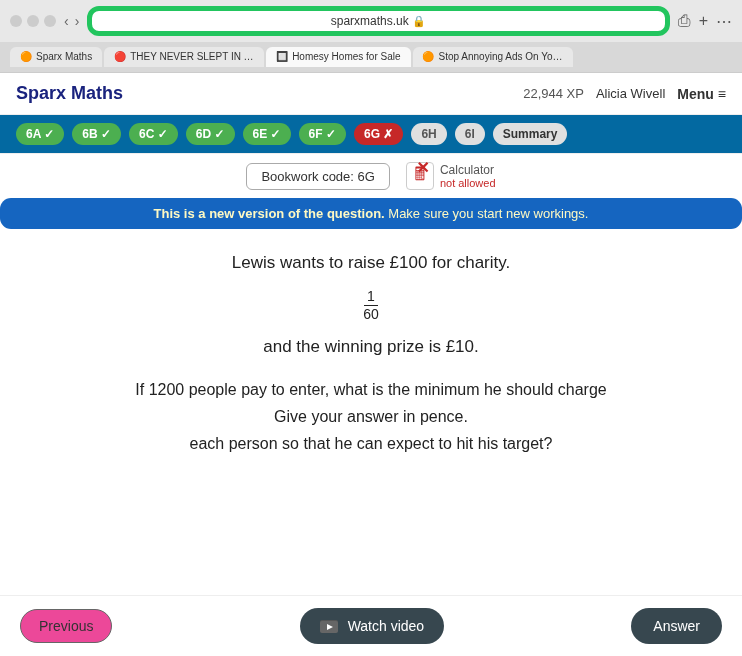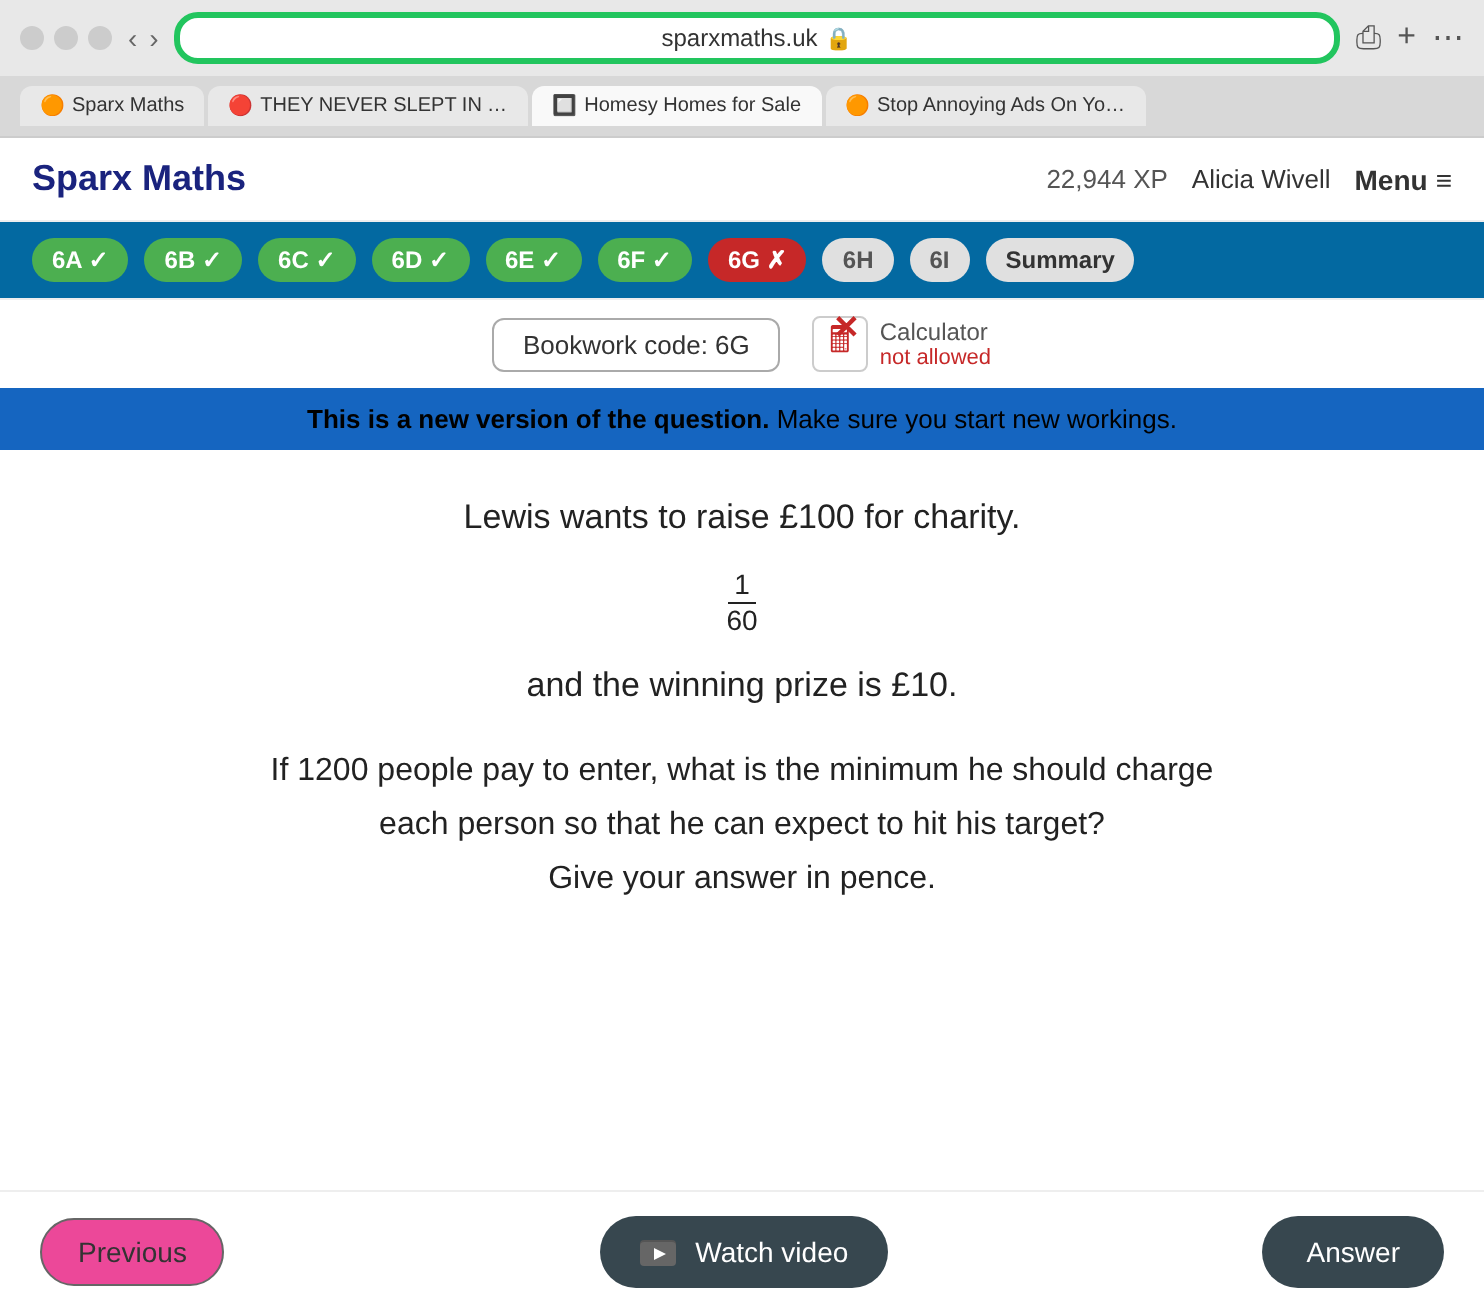--- a/index.html
+++ b/index.html
@@ -39,21 +39,21 @@
     .browser-btn {
       width: 12px;
       height: 12px;
       border-radius: 50%;
       background: #ccc;
     }
 
     .address-bar {
       flex: 1;
       background: white;
-      border: 3px solid #22c55e;
+      border: 5px solid #22c55e;
       border-radius: 12px;
       padding: 3px 10px;
       font-size: 12px;
       color: #333;
       display: flex;
       align-items: center;
       justify-content: center;
       gap: 4px;
     }
 
@@ -225,25 +225,26 @@
       display: flex;
       align-items: center;
       justify-content: center;
       font-size: 16px;
       color: #c62828;
     }
 
     
     .warning-banner {
       background: #1565c0;
-      color: #000000;
+      color: #fef9c3;
       text-align: center;
       padding: 8px 16px;
       font-size: 13px;
       font-weight: 500;
+      border-radius: 11px;
     }
 
     .warning-banner strong {
       font-weight: 700;
     }
 
     
     .question-area {
       flex: 1;
       padding: 20px 30px;
@@ -431,22 +432,22 @@
     <div class="question-text-left" style="text-align:center;">
       <span class="fraction">
         <span class="numerator">1</span>
         <span class="denominator">60</span>
       </span>
     </div>
 
     <div class="question-text" style="margin-bottom:16px;">and the winning prize is £10.</div>
 
     <div class="question-sub">If 1200 people pay to enter, what is the minimum he should charge</div>
+    <div class="question-sub">Give your answer in pence.</div>
     <div class="question-sub">each person so that he can expect to hit his target?</div>
-    <div class="question-sub">Give your answer in pence.</div>
   </div>
 
   <div class="bottom-bar">
     <button class="prev-btn">Previous</button>
     <button class="watch-video-btn">
       <span style="display:inline-block;width:18px;height:12px;background:#555;border-radius:2px;position:relative;margin-right:2px;">
         <svg width="18" height="12" viewBox="0 0 18 12">
           <rect width="18" height="12" rx="2" fill="#666"></rect>
           <polygon points="7,3 7,9 13,6" fill="white"></polygon>
         </svg>

